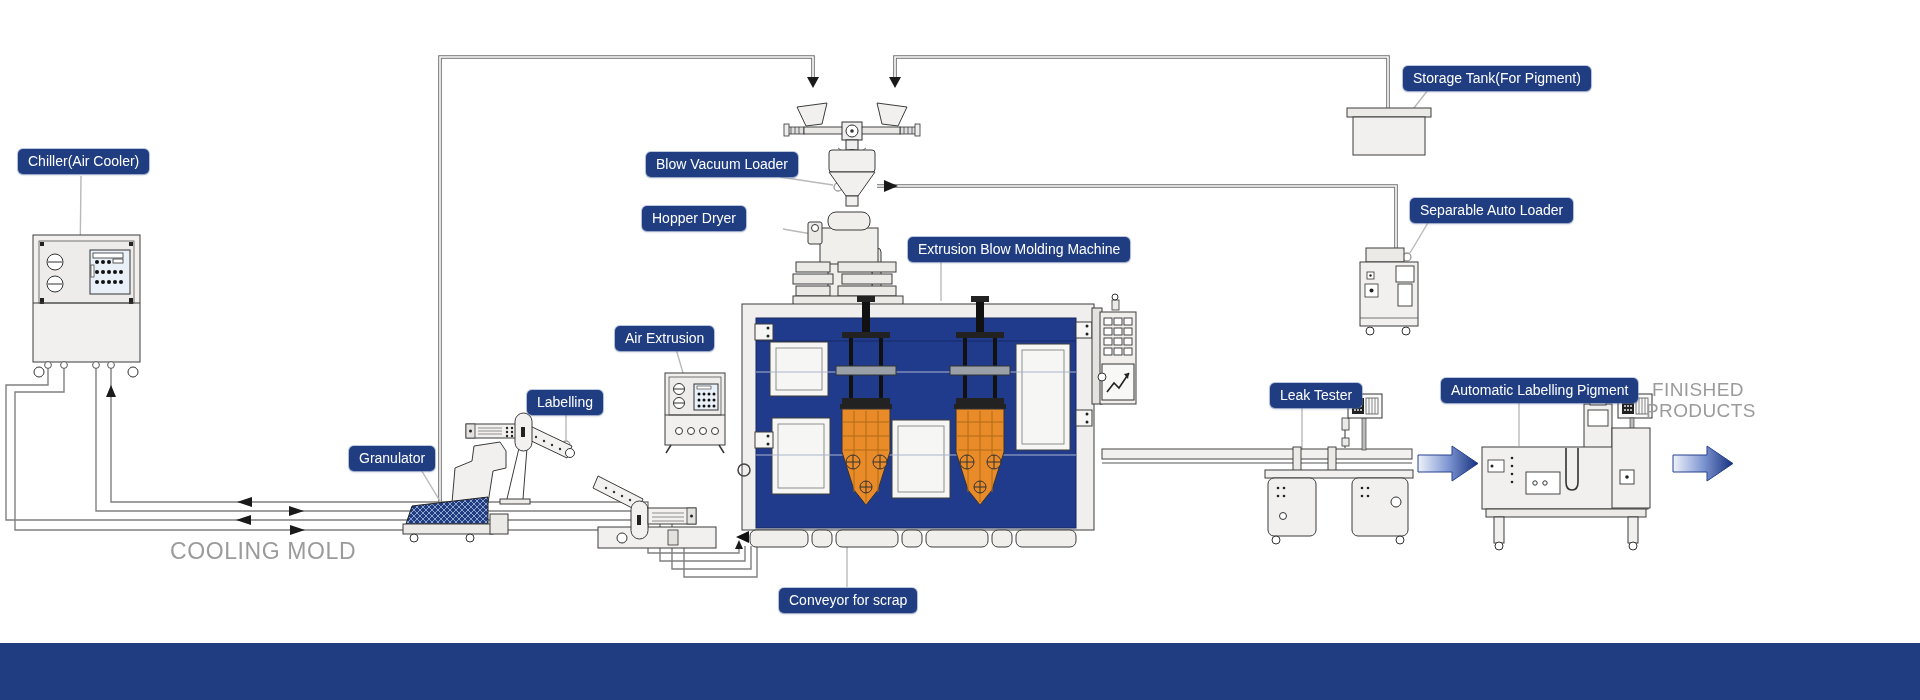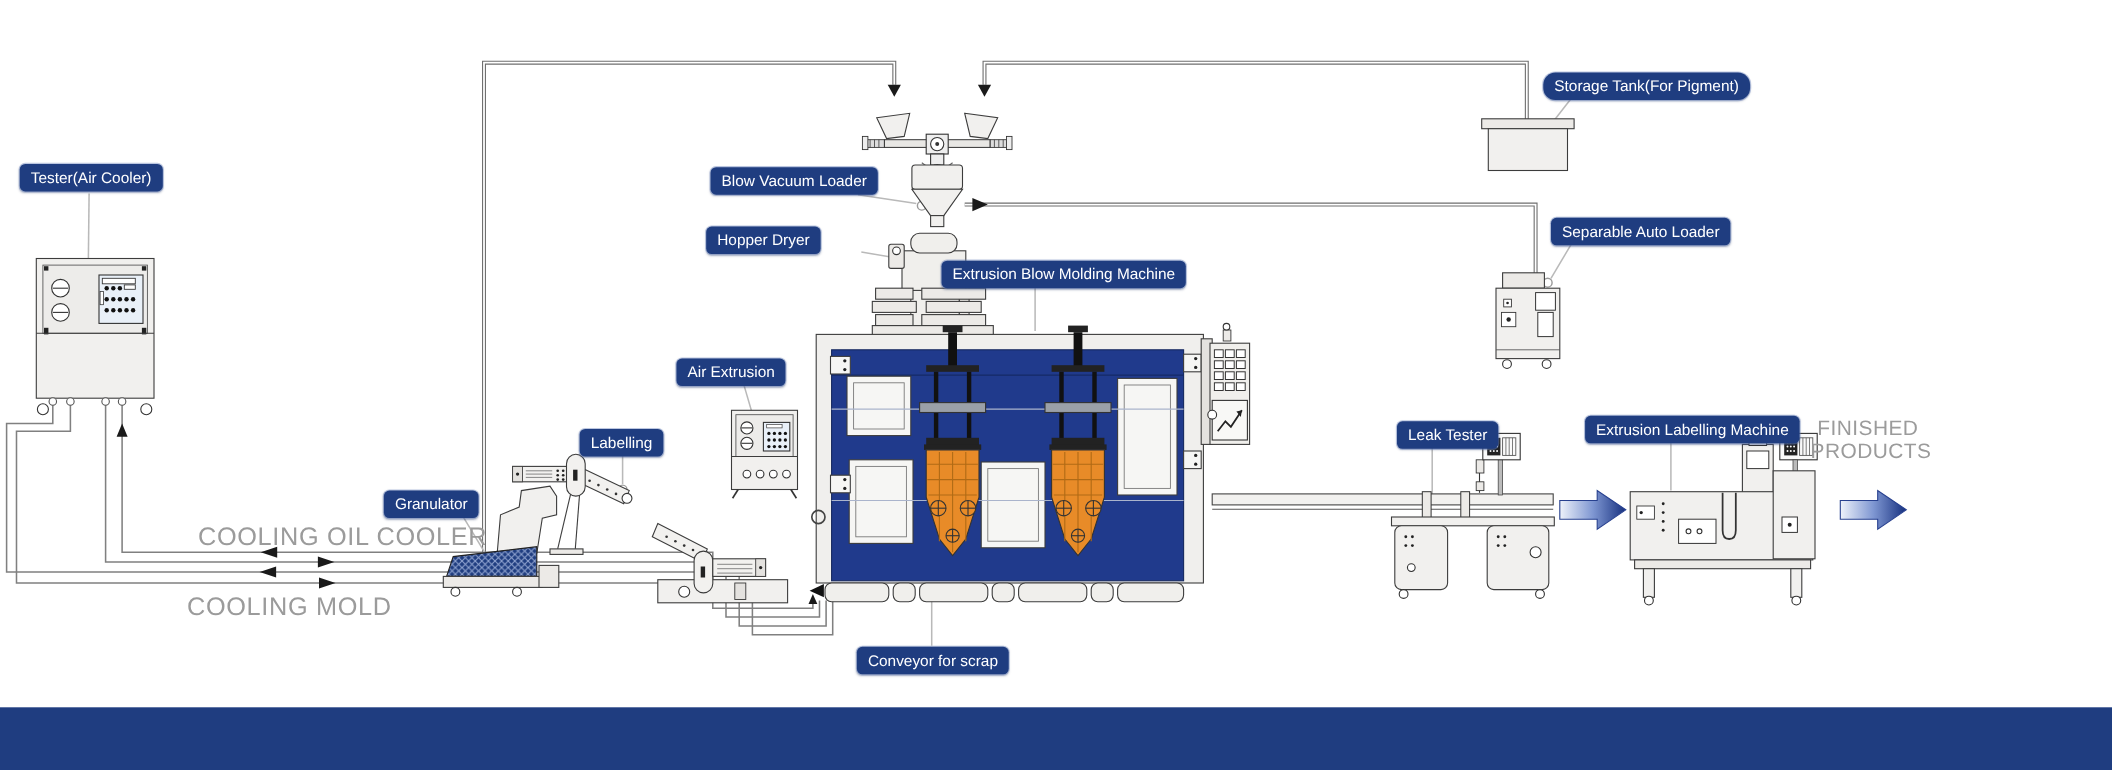--- a/index.html
+++ b/index.html
@@ -12,26 +12,26 @@
   .gtext{position:absolute;color:#9b9b9b;z-index:4;white-space:nowrap;}
   #title-text{left:540px;top:84px;font-size:21px;letter-spacing:.4px;}
   #cooling-oil{left:180px;top:474px;font-size:23px;letter-spacing:.6px;}
   #cooling-mold{left:170px;top:538px;font-size:23px;letter-spacing:.6px;text-align:center;}
   #finished{left:1646px;top:379px;font-size:19px;line-height:21px;width:104px;
             text-align:center;white-space:normal;letter-spacing:.4px;}
   
   #lbl-chiller{left:18px;top:149px;}
   #lbl-autovac{left:646px;top:152px;}
   #lbl-hopper{left:642px;top:206px;}
-  #lbl-extrusion{left:856px;top:237px;}
+  #lbl-extrusion{left:908px;top:237px;}
   #lbl-aircomp{left:615px;top:326px;}
   #lbl-conveyor{left:527px;top:390px;}
   #lbl-granulator{left:349px;top:446px;}
   #lbl-scrap{left:779px;top:588px;}
-  #lbl-tank{left:1403px;top:66px;border-radius:11px;}
+  #lbl-tank{left:1403px;top:66px;}
   #lbl-separable{left:1410px;top:198px;}
   #lbl-leak{left:1270px;top:383px;}
   #lbl-labelling{left:1441px;top:378px;}
   #footer-bar{position:absolute;left:0;top:643px;width:1920px;height:57px;background:#1f3d80;z-index:6;}
 </style>
 </head>
 <body>
 
 <div id="stage">
 
@@ -481,34 +481,33 @@
       <rect x="1486" y="509" width="160" height="8" fill="#eceae7" stroke="#3c3c3c"></rect>
       <rect x="1494" y="517" width="10" height="26" fill="#f1f0ee" stroke="#3c3c3c"></rect>
       <rect x="1628" y="517" width="10" height="26" fill="#f1f0ee" stroke="#3c3c3c"></rect>
       <circle cx="1499" cy="546" r="4" fill="#fff" stroke="#333"></circle>
       <circle cx="1633" cy="546" r="4" fill="#fff" stroke="#333"></circle>
     </g>
 
     <polygon points="1673,455 1707,455 1707,446 1733,463.5 1707,481 1707,472 1673,472" fill="url(#flowgrad)" stroke="#27408f" stroke-width="1"></polygon>
   </svg>
 
-  <div class="gtext" id="cooling-oil">COOLING OIL COOLER</div>
   <div class="gtext" id="cooling-mold">COOLING MOLD</div>
   <div class="gtext" id="finished">
     <span>FINISHED</span><br>
     <span>PRODUCTS</span>
   </div>
 
-  <div class="pill" id="lbl-chiller">Tester(Air Cooler)</div>
+  <div class="pill" id="lbl-chiller">Chiller(Air Cooler)</div>
   <div class="pill" id="lbl-autovac">Blow Vacuum Loader</div>
   <div class="pill" id="lbl-hopper">Hopper Dryer</div>
   <div class="pill" id="lbl-extrusion">Extrusion Blow Molding Machine</div>
   <div class="pill" id="lbl-aircomp">Air Extrusion</div>
   <div class="pill" id="lbl-conveyor">Labelling</div>
   <div class="pill" id="lbl-granulator">Granulator</div>
   <div class="pill" id="lbl-scrap">Conveyor for scrap</div>
   <div class="pill" id="lbl-tank">Storage Tank(For Pigment)</div>
   <div class="pill" id="lbl-separable">Separable Auto Loader</div>
   <div class="pill" id="lbl-leak">Leak Tester</div>
-  <div class="pill" id="lbl-labelling">Extrusion Labelling Machine</div>
+  <div class="pill" id="lbl-labelling">Automatic Labelling Pigment</div>
 
   <div id="footer-bar"></div>
 </div>
 
 </body></html>

